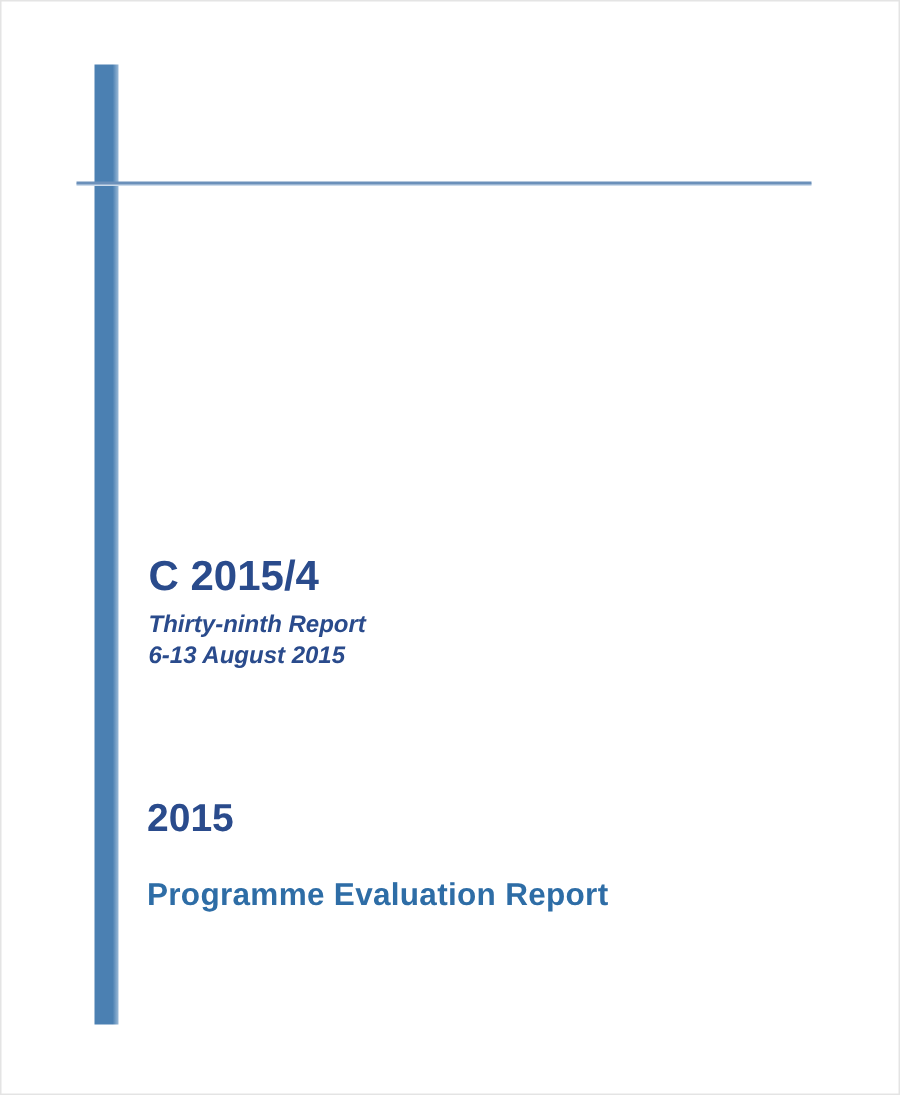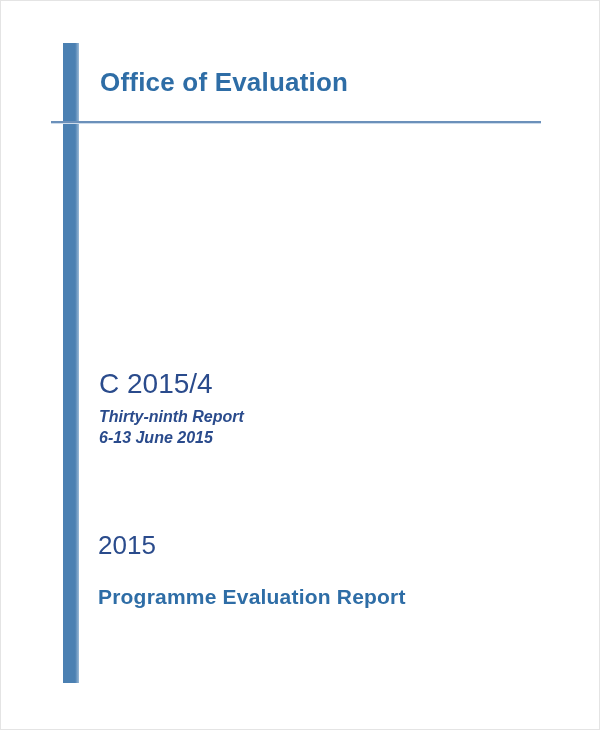--- a/index.html
+++ b/index.html
@@ -41,41 +41,41 @@
     width: 490px;
     height: 2px;
     background: var(--rule_blue, #6b90ba);
     box-shadow: 0 1px 0 #ccdbeb;
   }
   .doc-code {
     position: absolute;
     left: 98px;
     top: 367px;
     font-size: 28px;
-    font-weight: normal;
+    font-weight: bold;
     color: var(--navy_blue, #2a4b8c);
     white-space: nowrap;
   }
   .session-block {
     position: absolute;
     left: 98px;
     top: 405px;
     font-size: 16px;
     line-height: 21px;
     font-weight: bold;
     font-style: italic;
     color: var(--navy_blue, #2a4b8c);
     white-space: nowrap;
   }
   .year {
     position: absolute;
     left: 97px;
     top: 529px;
     font-size: 26px;
-    font-weight: normal;
+    font-weight: bold;
     color: var(--navy_blue, #2a4b8c);
     white-space: nowrap;
   }
   .report-title {
     position: absolute;
     left: 97px;
     top: 584px;
     font-size: 21px;
     font-weight: bold;
     letter-spacing: 0.2px;
@@ -83,28 +83,27 @@
     white-space: nowrap;
   }
 </style>
 </head>
 <body>
 
 <div class="page">
 
   <div class="accent-bar"></div>
 
-  <div class="header-title">Office of Evaluation</div>
 
   <div class="header-rule"></div>
 
   <div class="doc-code">C 2015/4</div>
 
   <div class="session-block">
     <div>Thirty-ninth Report</div>
-    <div>6-13 June 2015</div>
+    <div>6-13 August 2015</div>
   </div>
 
   <div class="year">2015</div>
 
   <div class="report-title">Programme Evaluation Report</div>
 
 </div>
 
 </body></html>

